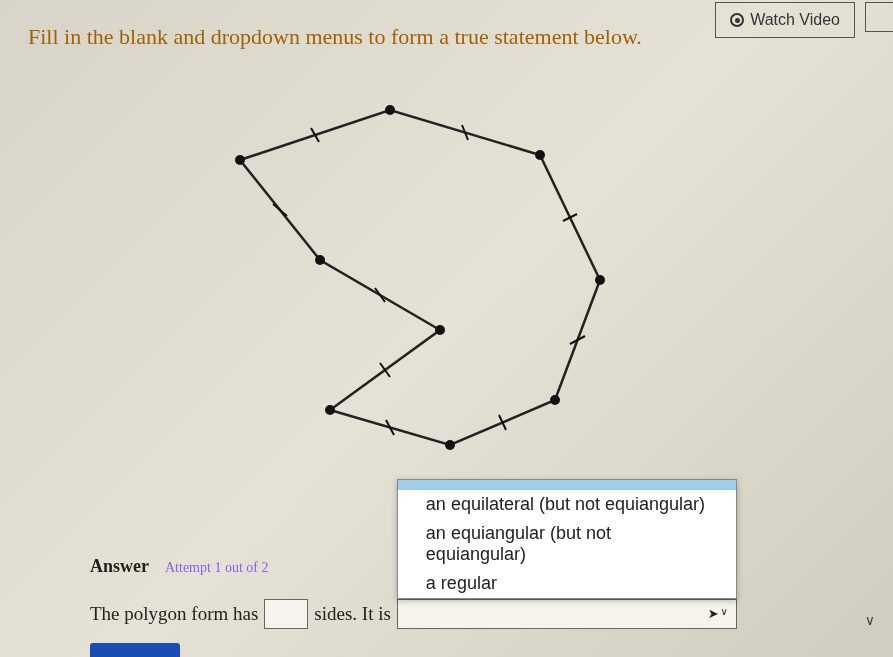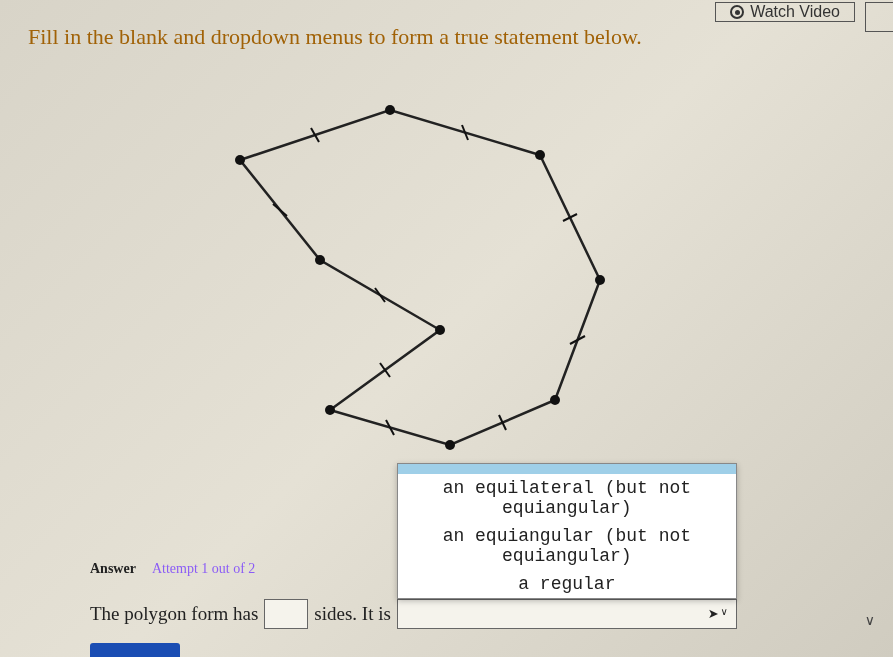--- a/index.html
+++ b/index.html
@@ -9,21 +9,21 @@
     background: linear-gradient(135deg, #d8d4c8 0%, #e5e1d5 50%, #d0ccc0 100%);
     font-family: Georgia, 'Times New Roman', serif;
     position: relative;
     overflow: hidden;
   }
   .watch-video-btn {
     position: absolute;
     top: 2px;
     right: 38px;
     border: 1px solid #555;
-    padding: 0 14px;
+    padding: 8px 14px;
     font-size: 16px;
     color: #333;
     background: transparent;
     display: flex;
     align-items: center;
     gap: 6px;
     cursor: pointer;
   }
   .watch-video-btn .circ-target {
     width: 14px; height: 14px; border: 2px solid #333; border-radius: 50%;
@@ -64,21 +64,21 @@
     bottom: 28px;
     left: 90px;
     right: 20px;
   }
   .answer-row {
     display: flex;
     align-items: baseline;
     gap: 8px;
     margin-bottom: 22px;
   }
-  .answer-label { font-weight: bold; font-size: 14px; color: #222; margin-right: 8px;}
+  .answer-label { font-weight: bold; font-size: 18px; color: #222; margin-right: 8px;}
   .attempt { font-size: 14px; color: #8b5cf6; }
   .statement-row {
     display: flex;
     align-items: center;
     gap: 6px;
     font-size: 19px;
     color: #222;
   }
   .blank-input {
     width: 44px;
@@ -120,22 +120,21 @@
   }
   .dropdown-menu .top-bar {
     height: 10px;
     background: #9fcfe8;
   }
   .dropdown-menu .opt {
     padding: 4px 28px;
     font-size: 18px;
     color: #222;
     cursor: pointer;
-    font-family: Liberation Mono, monospace;
-    text-align: center;
+    font-family: Liberation Sans, sans-serif;
   }
   .submit-btn {
     position: absolute;
     bottom: 0;
     left: 90px;
     width: 90px;
     height: 14px;
     background: #1a4db3;
     border-radius: 3px 3px 0 0;
   }

